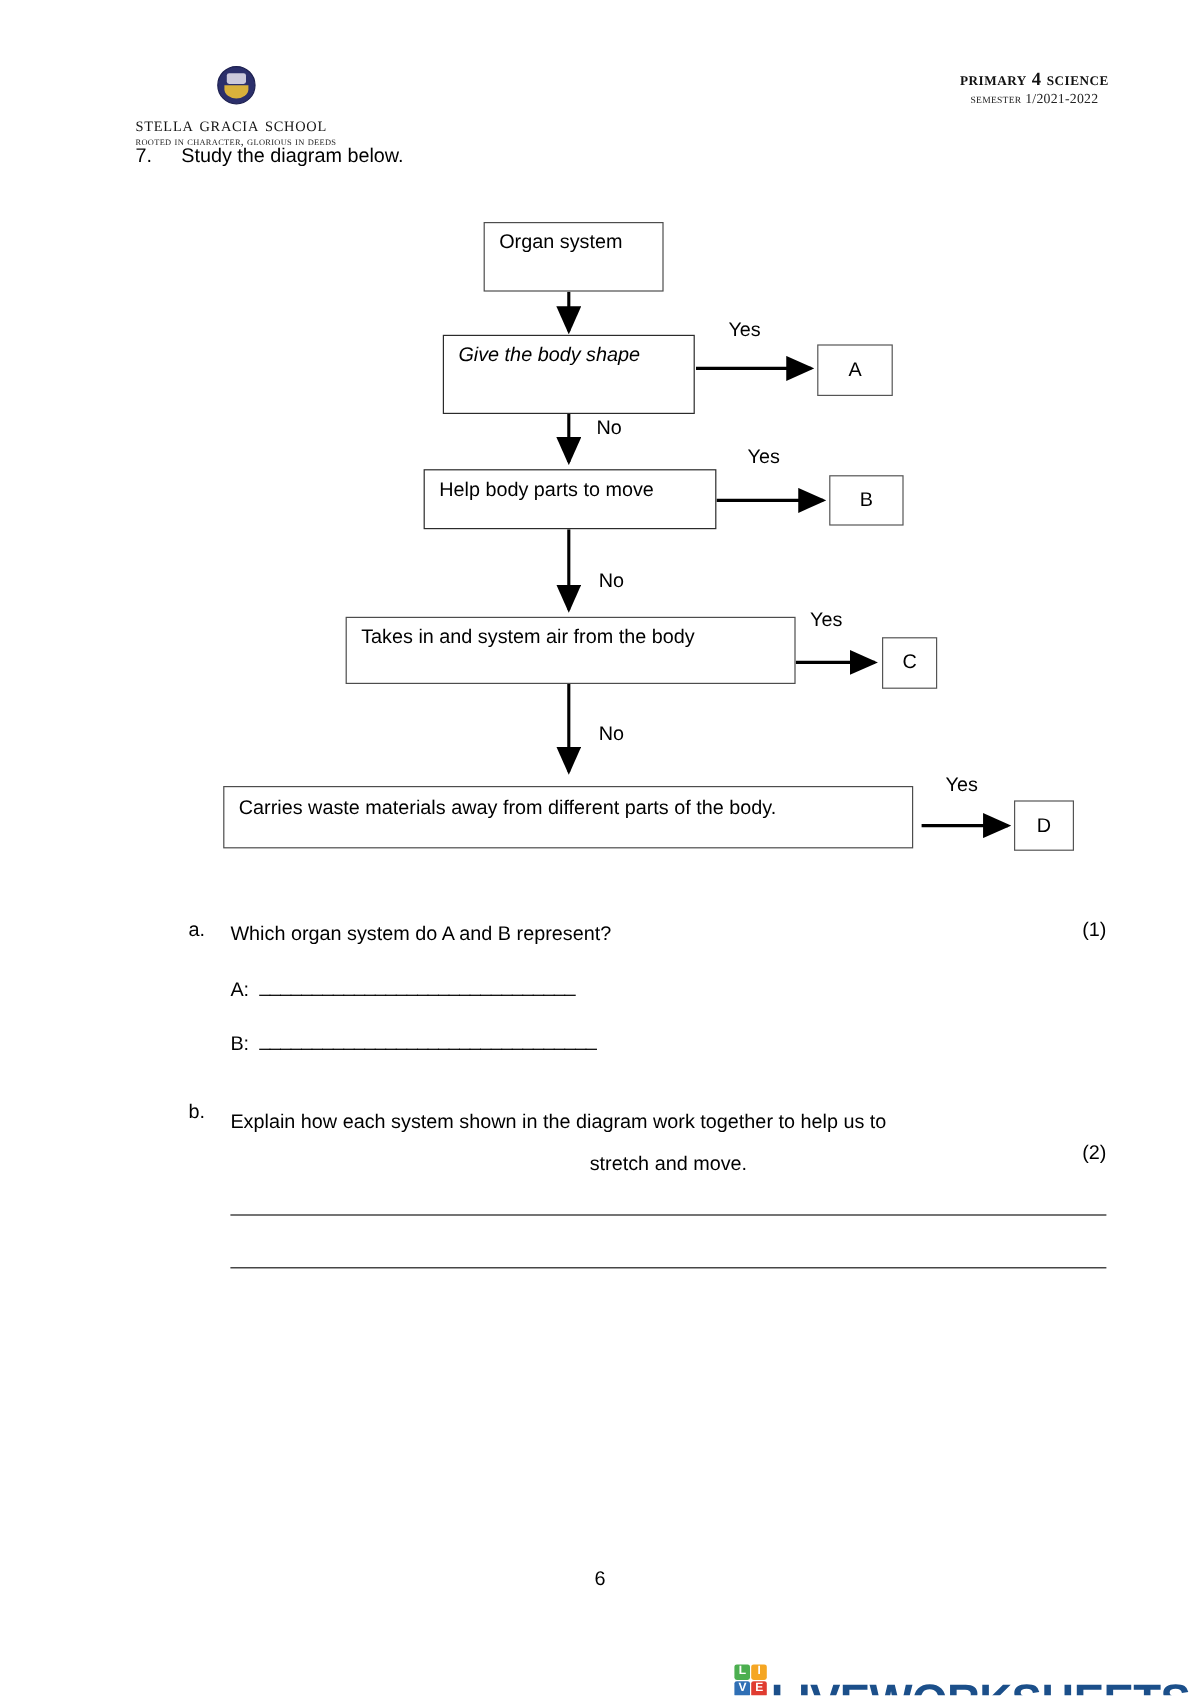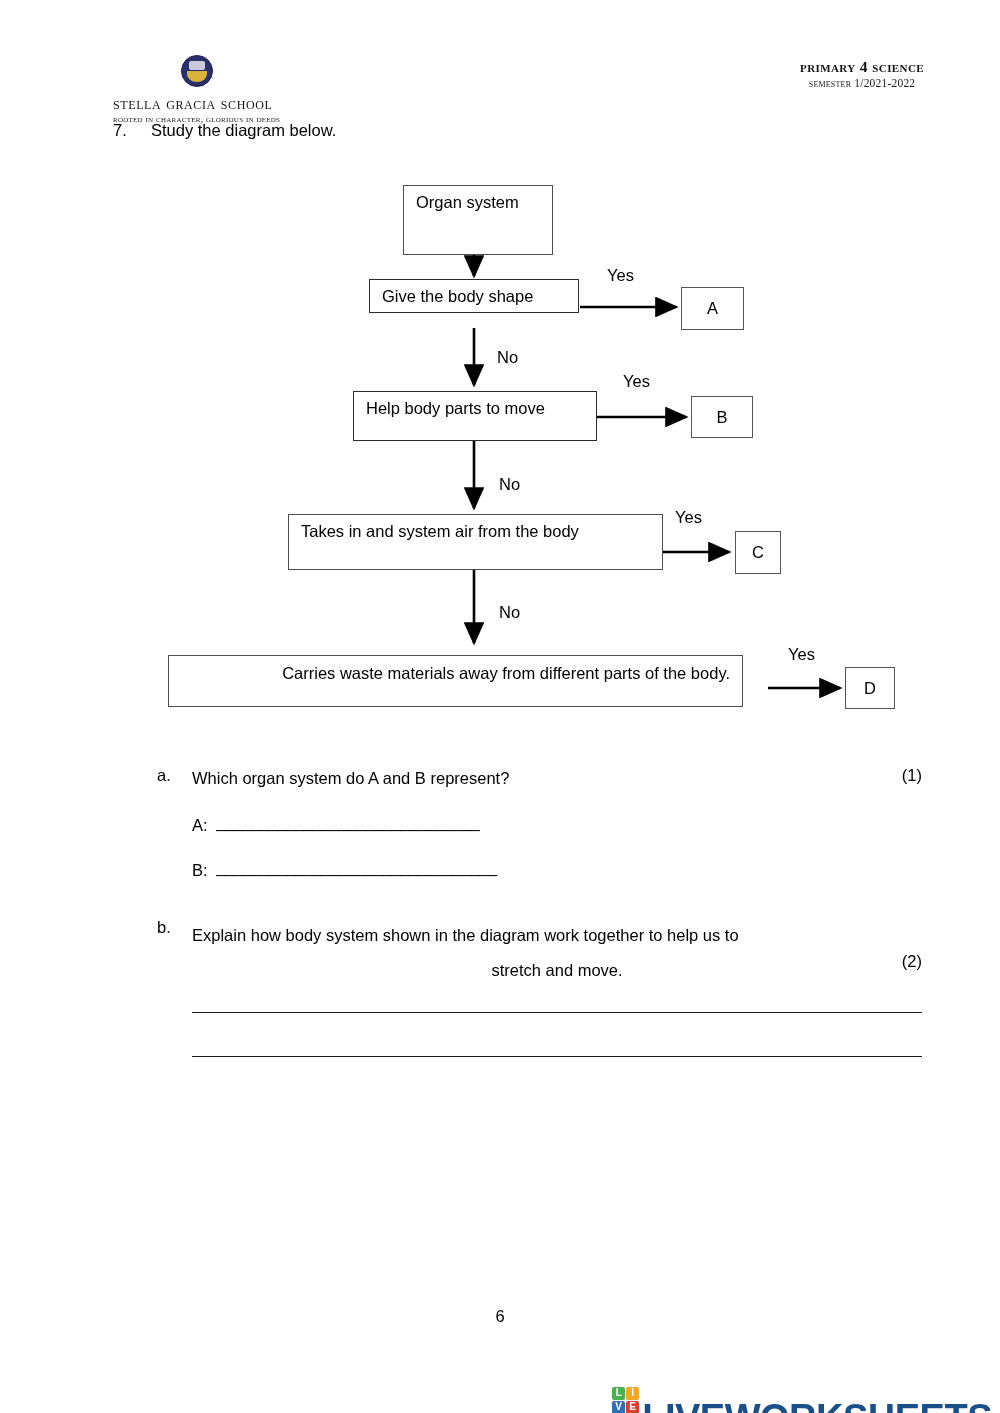--- a/index.html
+++ b/index.html
@@ -290,55 +290,55 @@
 
       <line x1="474" y1="271" x2="474" y2="338" stroke="#000000" stroke-width="2.6" marker-end="url(#arr)"></line>
 
       <line x1="663" y1="382" x2="729" y2="382" stroke="#000000" stroke-width="2.6" marker-end="url(#arr)"></line>
 
       <line x1="474" y1="400" x2="474" y2="473" stroke="#000000" stroke-width="2.6" marker-end="url(#arr)"></line>
 
       <line x1="768" y1="518" x2="840" y2="518" stroke="#000000" stroke-width="2.6" marker-end="url(#arr)"></line>
     </svg>
 
-    <div class="fbox" style="left:403px; top:15px; width:150px; height:70px;">Organ system</div>
-
-    <div class="fbox thick" style="left:369px; top:109px; width:210px; height:34px;">Give the body shape</div>
+    <div class="fbox" style="left:403px; top:15px; width:150px; height:58px;">Organ system</div>
+
+    <div class="fbox thick" style="left:369px; top:109px; width:210px; height:66px;font-style:italic;">Give the body shape</div>
     <div class="letterbox" style="left:681px; top:117px; width:63px; height:43px;">A</div>
     <div class="edge-label" style="left:607px; top:96px;">Yes</div>
     <div class="edge-label" style="left:497px; top:178px;">No</div>
 
     <div class="fbox thick" style="left:353px; top:221px; width:244px; height:50px;">Help body parts to move</div>
     <div class="letterbox" style="left:691px; top:226px; width:62px; height:42px;">B</div>
     <div class="edge-label" style="left:623px; top:202px;">Yes</div>
     <div class="edge-label" style="left:499px; top:305px;">No</div>
 
     <div class="fbox" style="left:288px; top:344px; width:375px; height:56px;">Takes in and system air from the body</div>
     <div class="letterbox" style="left:735px; top:361px; width:46px; height:43px;">C</div>
     <div class="edge-label" style="left:675px; top:338px;">Yes</div>
     <div class="edge-label" style="left:499px; top:433px;">No</div>
 
-    <div class="fbox" style="left:168px; top:485px; width:575px; height:52px; line-height:1.5;text-align:right;">Carries waste materials away from different parts of the body.</div>
+    <div class="fbox" style="left:186px; top:485px; width:575px; height:52px; line-height:1.5;">Carries waste materials away from different parts of the body.</div>
     <div class="letterbox" style="left:845px; top:497px; width:50px; height:42px;">D</div>
     <div class="edge-label" style="left:788px; top:475px;">Yes</div>
   </div>
 
   <div class="subq-label" style="top:766px;">a.</div>
   <div class="subq" style="left:192px; top:766px;">Which organ system do A and B represent?</div>
   <div class="marks" style="top:766px;">(1)</div>
 
   <div class="subq" style="left:192px; top:813px;">A:</div>
   <div class="blank-line" style="left:216px; top:813px; width:330px;">______________________________</div>
 
   <div class="subq" style="left:192px; top:858px;">B:</div>
   <div class="blank-line" style="left:216px; top:858px; width:364px;">________________________________</div>
 
   <div class="subq-label" style="top:918px;">b.</div>
   <div id="qb-text">
-    <div>Explain how body system shown in the diagram work together to help us to</div>
+    <div>Explain how each system shown in the diagram work together to help us to</div>
     <div class="lastline">stretch and move.</div>
   </div>
   <div class="marks" style="top:952px;">(2)</div>
 
   <div class="answer-rule" style="left:192px; top:1012px; width:730px;"></div>
   <div class="answer-rule" style="left:192px; top:1056px; width:730px;"></div>
 
   <div id="page-number">6</div>
 
   <div id="lw-logo">

